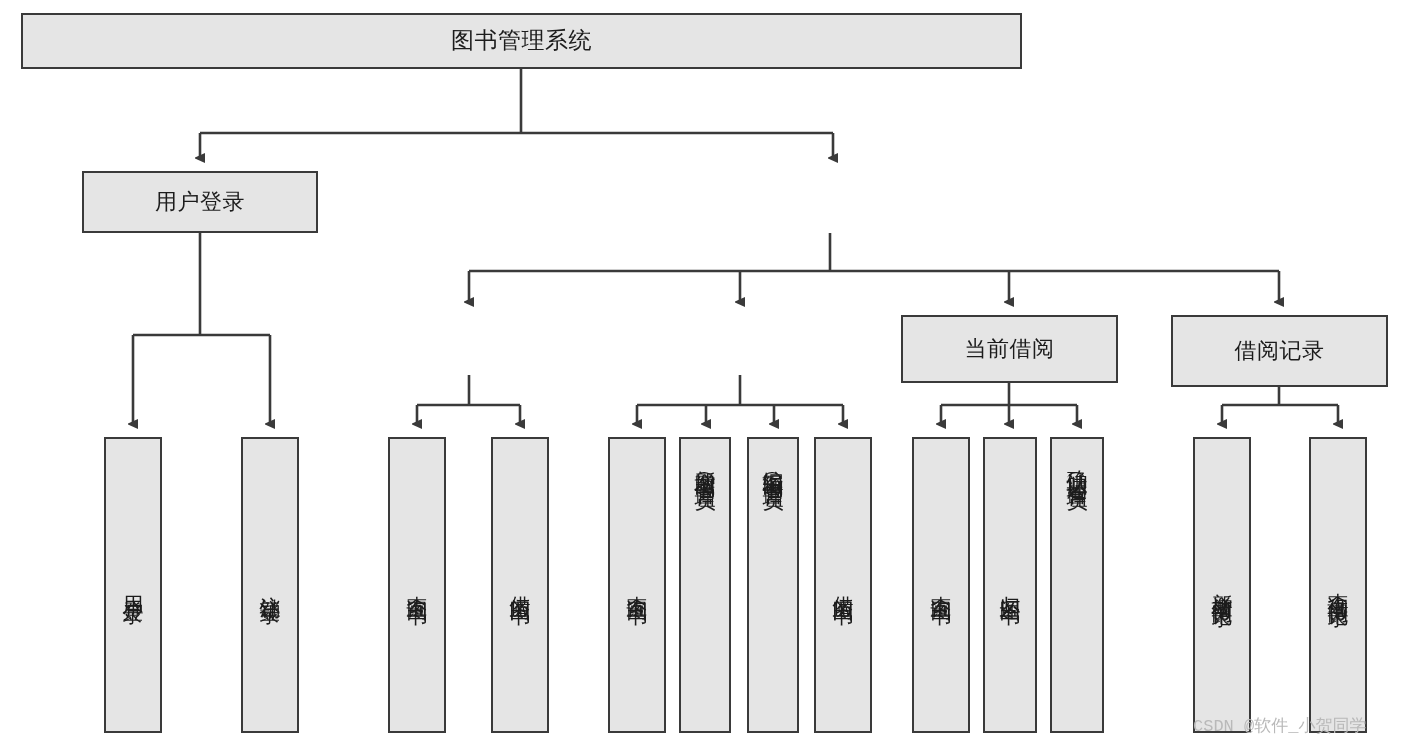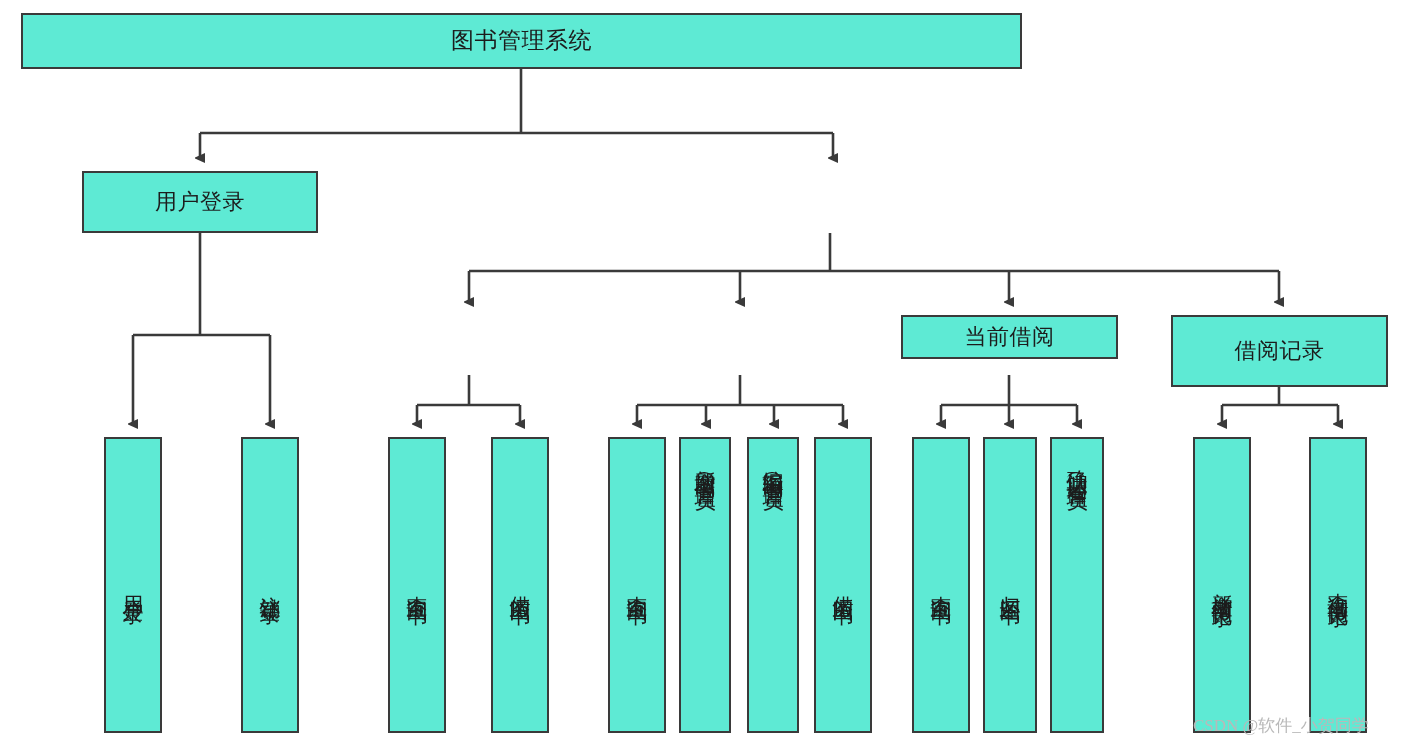--- a/index.html
+++ b/index.html
@@ -22,21 +22,21 @@
     position: absolute;
     left: 0;
     top: 0;
     width: 1405px;
     height: 747px;
     pointer-events: none;
   }
   .node {
     position: absolute;
     box-sizing: border-box;
-    background: #5eead4;
+    background: #e5e5e5;
     border: 2px solid #3a3a3a;
     display: flex;
     align-items: center;
     justify-content: center;
     color: #1c1c1c;
     z-index: 2;
   }
   .node .label {
     display: block;
     text-align: center;
@@ -69,21 +69,21 @@
     padding-top: 0;
   }
   .watermark {
     position: absolute;
     left: 1193px;
     top: 714px;
     font-size: 17px;
     color: #b9b9b9;
     white-space: nowrap;
     z-index: 5;
-    font-family: Liberation Serif, serif;
+    font-family: Liberation Mono, monospace;
   }
 </style>
 </head>
 <body>
 
 <div id="canvas">
 
   <svg class="connectors" viewBox="0 0 1405 747" xmlns="http://www.w3.org/2000/svg">
     <defs>
       <marker id="arrow" markerWidth="10" markerHeight="10" refX="5" refY="5" orient="auto" markerUnits="userSpaceOnUse">
@@ -138,21 +138,21 @@
     <span class="label">图书管理系统</span>
   </div>
 
   <div class="node horiz" style="left:82px; top:171px; width:236px; height:62px;">
     <span class="label">用户登录</span>
   </div>
 
 
 
 
-  <div class="node horiz" style="left:901px; top:315px; width:217px; height:44px;">
+  <div class="node horiz" style="left:901px; top:315px; width:217px; height:68px;">
     <span class="label">当前借阅</span>
   </div>
 
   <div class="node horiz" style="left:1171px; top:315px; width:217px; height:72px;">
     <span class="label">借阅记录</span>
   </div>
 
   <div class="node vert mid" style="left:104px; top:437px; width:58px; height:296px;">
     <span class="label">用户登录</span>
   </div>

